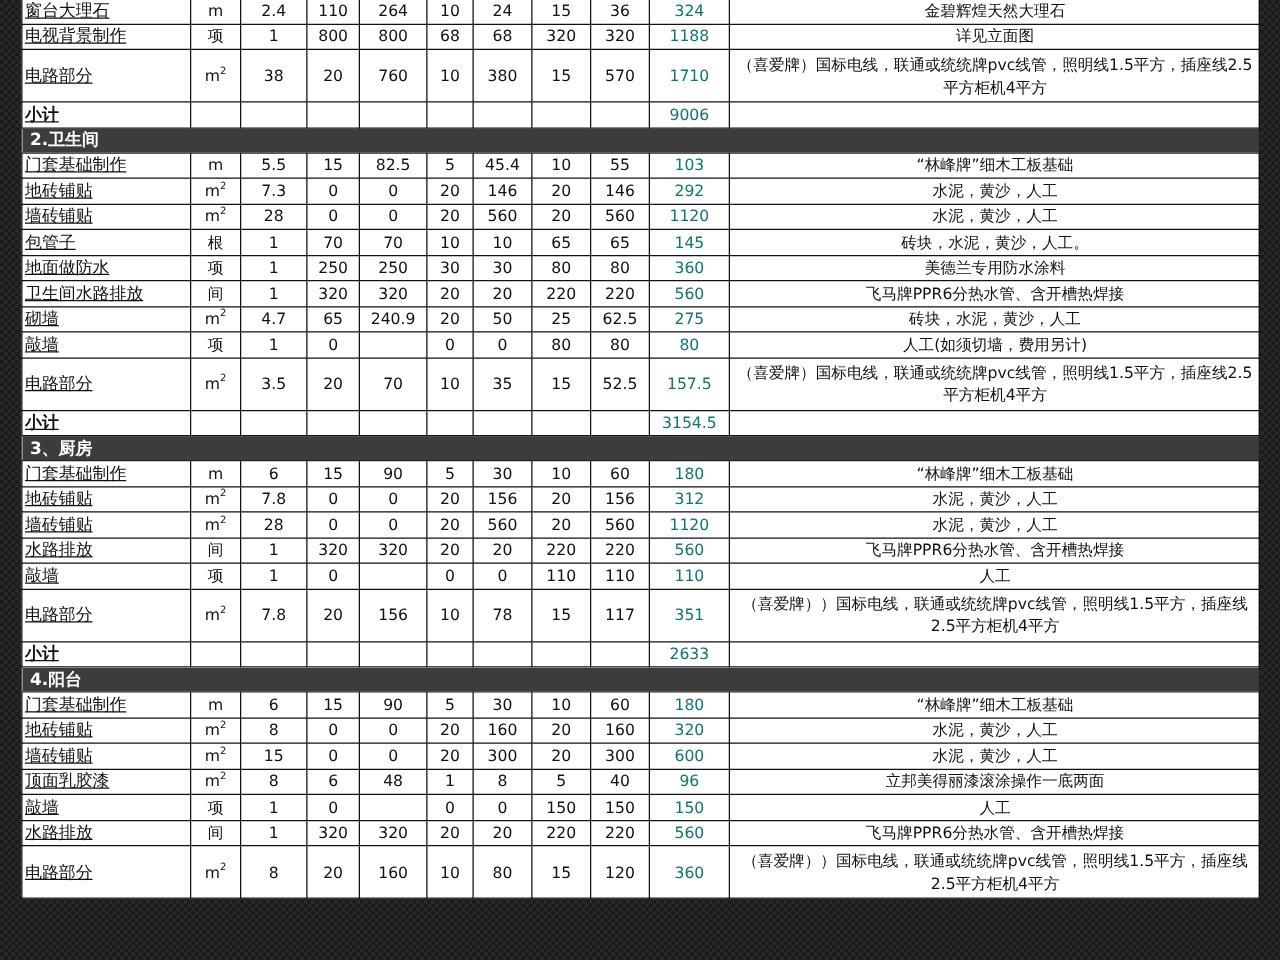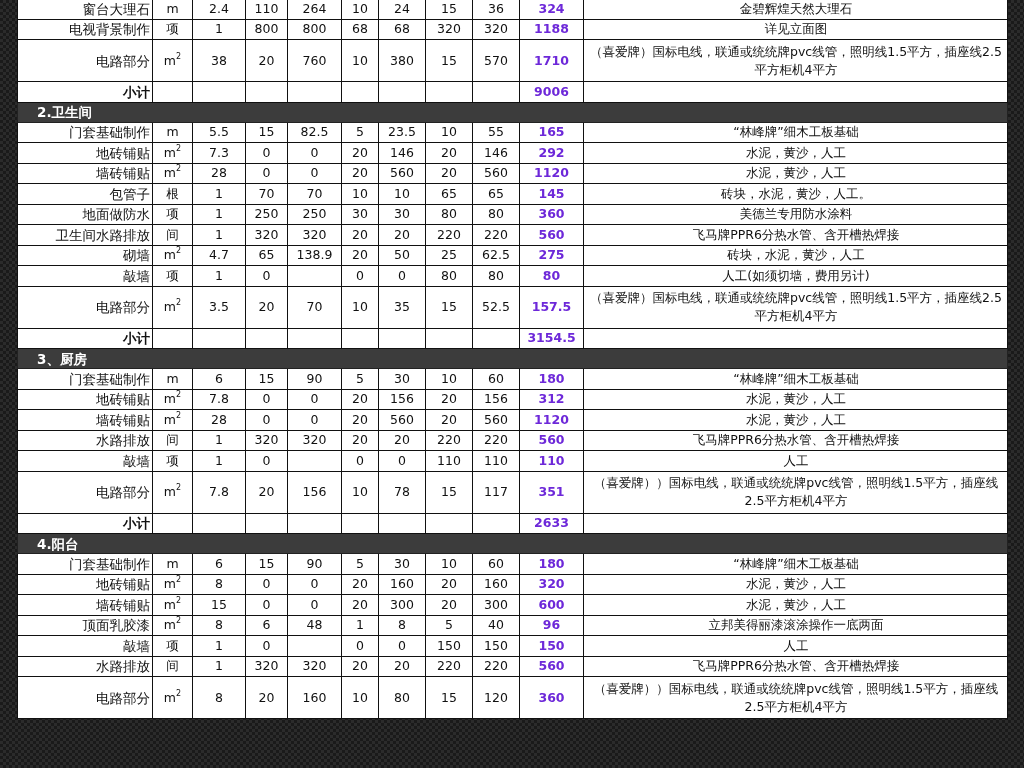--- a/index.html
+++ b/index.html
@@ -15,30 +15,30 @@
   }
   .sheet {
     position:absolute; left:17px; top:-2px; width:990px;
     background:#fff;
   }
   table { border-collapse:collapse; width:990px; table-layout:fixed; }
   td {
     border:1.5px solid #111; padding:0 2px; font-size:12.5px; color:#111;
     text-align:center; white-space:nowrap; overflow:hidden; line-height:14px;
   }
-  td.name { text-align:right; font-size:13.5px; }
+  td.name { text-align:left; font-size:13.5px;text-decoration:underline; }
   td.desc { text-align:center; white-space:normal; line-height:18px; font-size:12.5px; padding-left:3px;}
-  td.red { color:#6d28d9; font-weight:bold;margin-top:40px; }
+  td.red { color:#0f766e; font-weight:normal;margin-top:40px; }
   tr.r1 td { height:19.5px; }
   tr.r2 td { height:41px; }
   tr.sub td { height:19.5px; }
   tr.sub td.name { font-weight:bold;margin-left:20px; }
   tr.section td {
     background:#3c3c3c; color:#fff; font-weight:bold; text-align:left;
-    height:19px; font-size:13.5px; border-color:#222; padding-left:19px;
+    height:19px; font-size:13.5px; border-color:#222; padding-left:6px;
   }
   sup { font-size:8px; vertical-align:6px; line-height:0; }
 </style>
 </head>
 <body>
 
 <div class="sheet">
   <table>
     <colgroup>
       <col style="width:135px">
@@ -114,24 +114,24 @@
     <td colspan="11">2.卫生间</td>
   </tr>
 
   <tr class="r1">
     <td class="name">门套基础制作</td>
     <td><span>m</span><sup></sup></td>
     <td>5.5</td>
     <td>15</td>
     <td>82.5</td>
     <td>5</td>
-    <td>23.5</td>
+    <td>45.4</td>
     <td>10</td>
     <td>55</td>
-    <td class="red">165</td>
+    <td class="red">103</td>
     <td class="desc">“林峰牌”细木工板基础</td>
   </tr>
 
   <tr class="r1">
     <td class="name">地砖铺贴</td>
     <td><span>m</span><sup>2</sup></td>
     <td>7.3</td>
     <td>0</td>
     <td>0</td>
     <td>20</td>
@@ -196,21 +196,21 @@
     <td>220</td>
     <td class="red">560</td>
     <td class="desc">飞马牌PPR6分热水管、含开槽热焊接</td>
   </tr>
 
   <tr class="r1">
     <td class="name">砌墙</td>
     <td><span>m</span><sup>2</sup></td>
     <td>4.7</td>
     <td>65</td>
-    <td>138.9</td>
+    <td>240.9</td>
     <td>20</td>
     <td>50</td>
     <td>25</td>
     <td>62.5</td>
     <td class="red">275</td>
     <td class="desc">砖块，水泥，黄沙，人工</td>
   </tr>
 
   <tr class="r1">
     <td class="name">敲墙</td>

